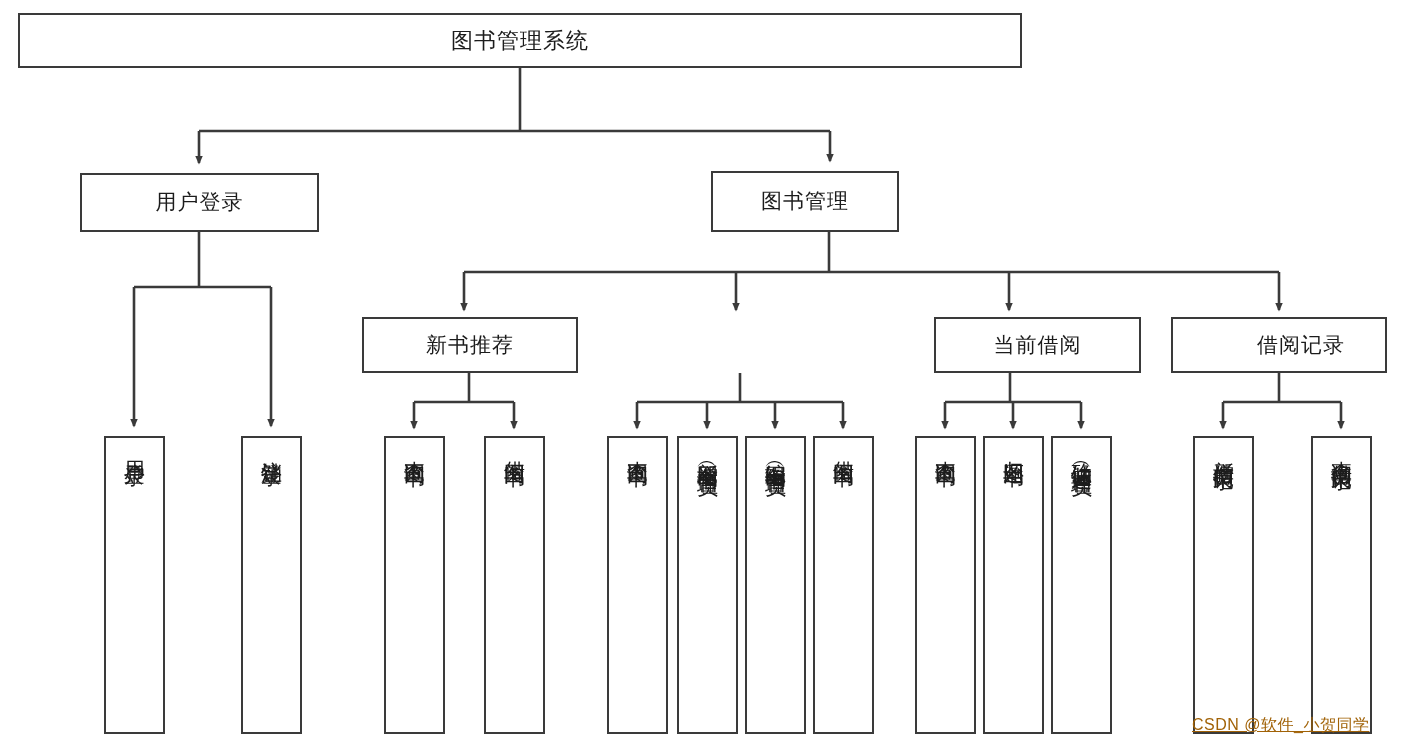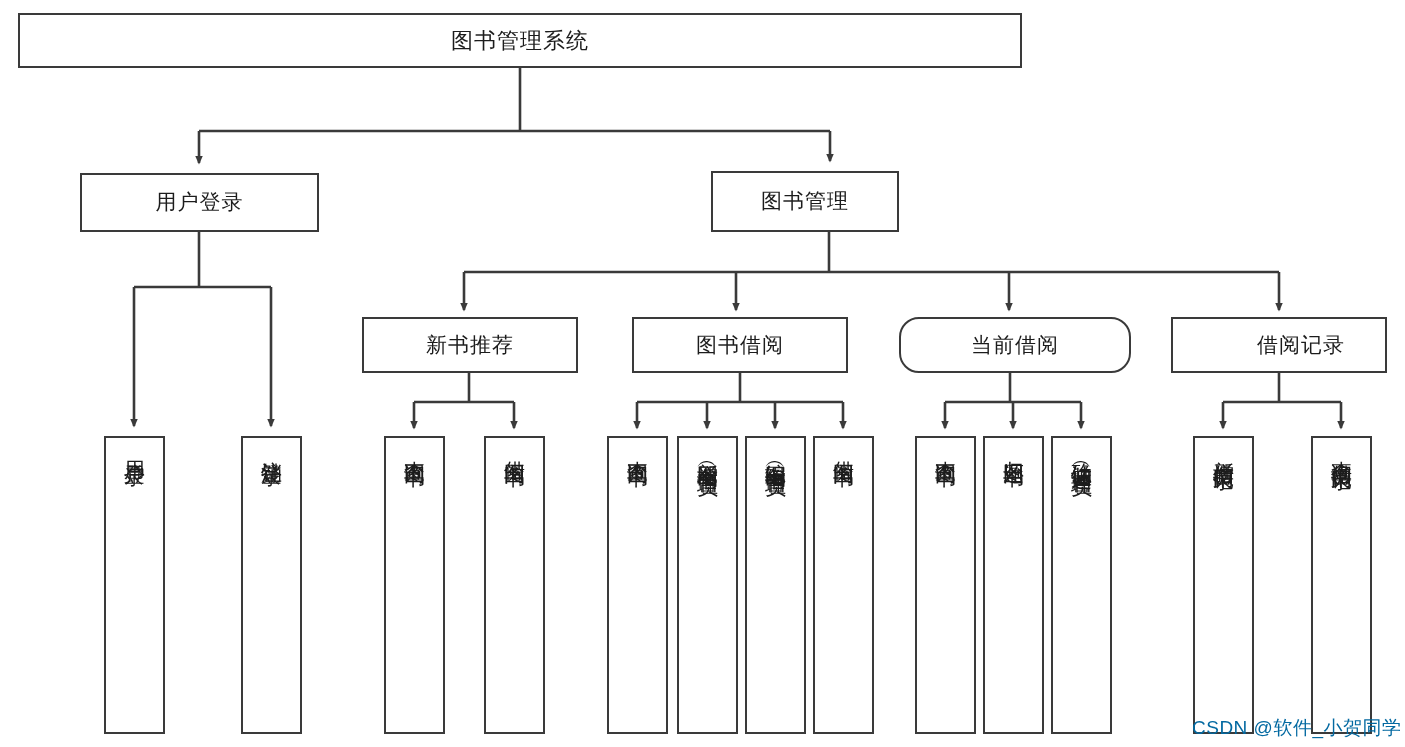--- a/index.html
+++ b/index.html
@@ -49,24 +49,25 @@
     text-orientation:upright;
     font-size:21px;
     line-height:1.42;
     letter-spacing:2px;
     white-space:nowrap;
     display:block;
   }
   .node.leaf.tall .lbl{padding-top:2px;}
   .watermark{
     position:absolute;
-    font-size:19px;
-    color:#0369a1;
+    font-size:16px;
+    color:#a16207;
     white-space:nowrap;
     letter-spacing:0.5px;
+    text-decoration:underline;
   }
 </style>
 </head>
 <body>
 
 <div id="canvas">
 
   <svg class="links" viewBox="0 0 1405 747" xmlns="http://www.w3.org/2000/svg">
     <defs>
       <marker id="arrow" markerWidth="9" markerHeight="9" refX="7.5" refY="4" orient="auto" markerUnits="userSpaceOnUse">
@@ -124,24 +125,21 @@
   <div class="node" style="left:80px;top:173px;width:239px;height:59px;">
     <span class="lbl">用户登录</span>
   </div>
   <div class="node" style="left:711px;top:171px;width:188px;height:61px;">
     <span class="lbl">图书管理</span>
   </div>
 
   <div class="node" style="left:362px;top:317px;width:216px;height:56px;justify-content:center;">
     <span class="lbl">新书推荐</span>
   </div>
-  <div class="node" style="left:632px;top:317px;width:216px;height:56px;">
-    <span class="lbl">图书借阅</span>
-  </div>
-  <div class="node" style="left:899px;top:317px;width:232px;height:56px;border-radius:20px;">
+  <div class="node" style="left:934px;top:317px;width:207px;height:56px;">
     <span class="lbl">当前借阅</span>
   </div>
   <div class="node" style="left:1171px;top:317px;width:216px;height:56px;padding-left:44px;">
     <span class="lbl">借阅记录</span>
   </div>
 
   <div class="node leaf" style="left:104px;top:436px;width:61px;height:298px;">
     <span class="lbl">用户登录</span>
   </div>
   <div class="node leaf" style="left:241px;top:436px;width:61px;height:298px;">

